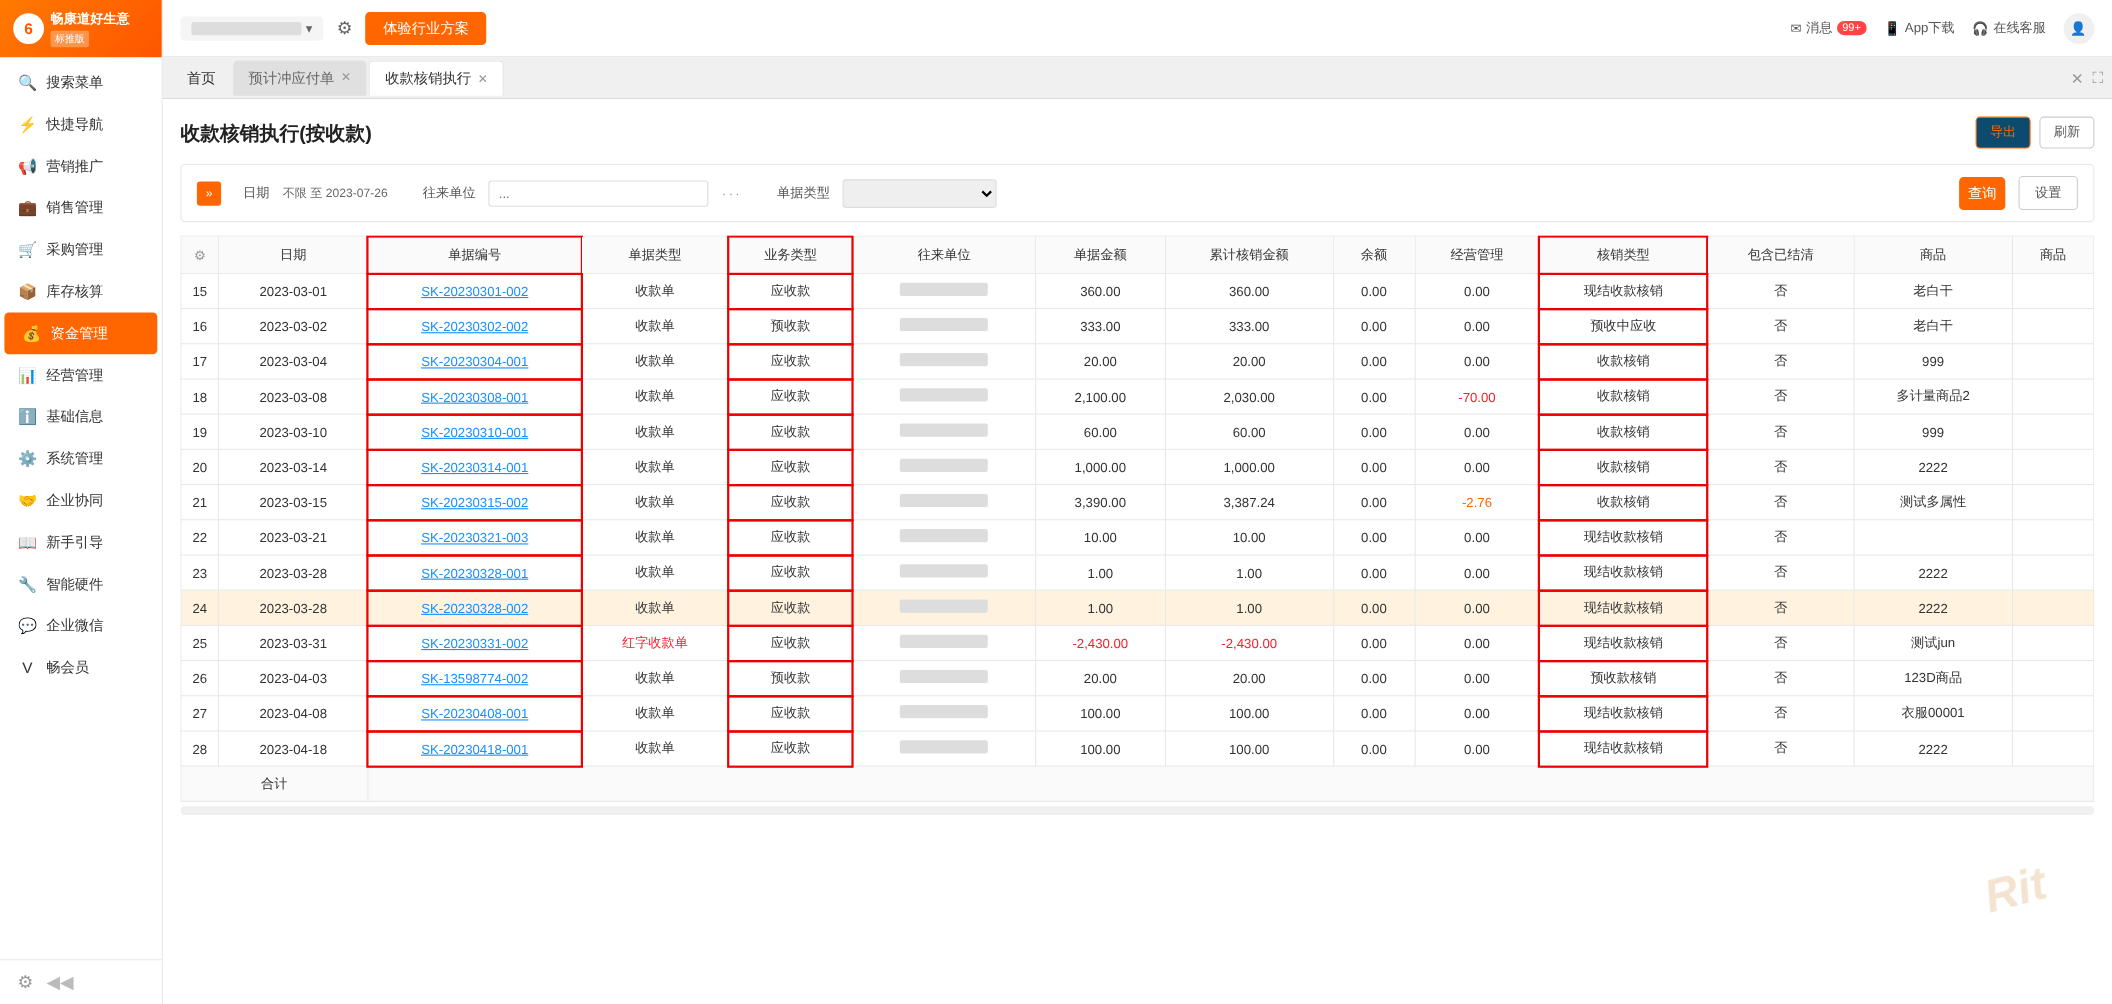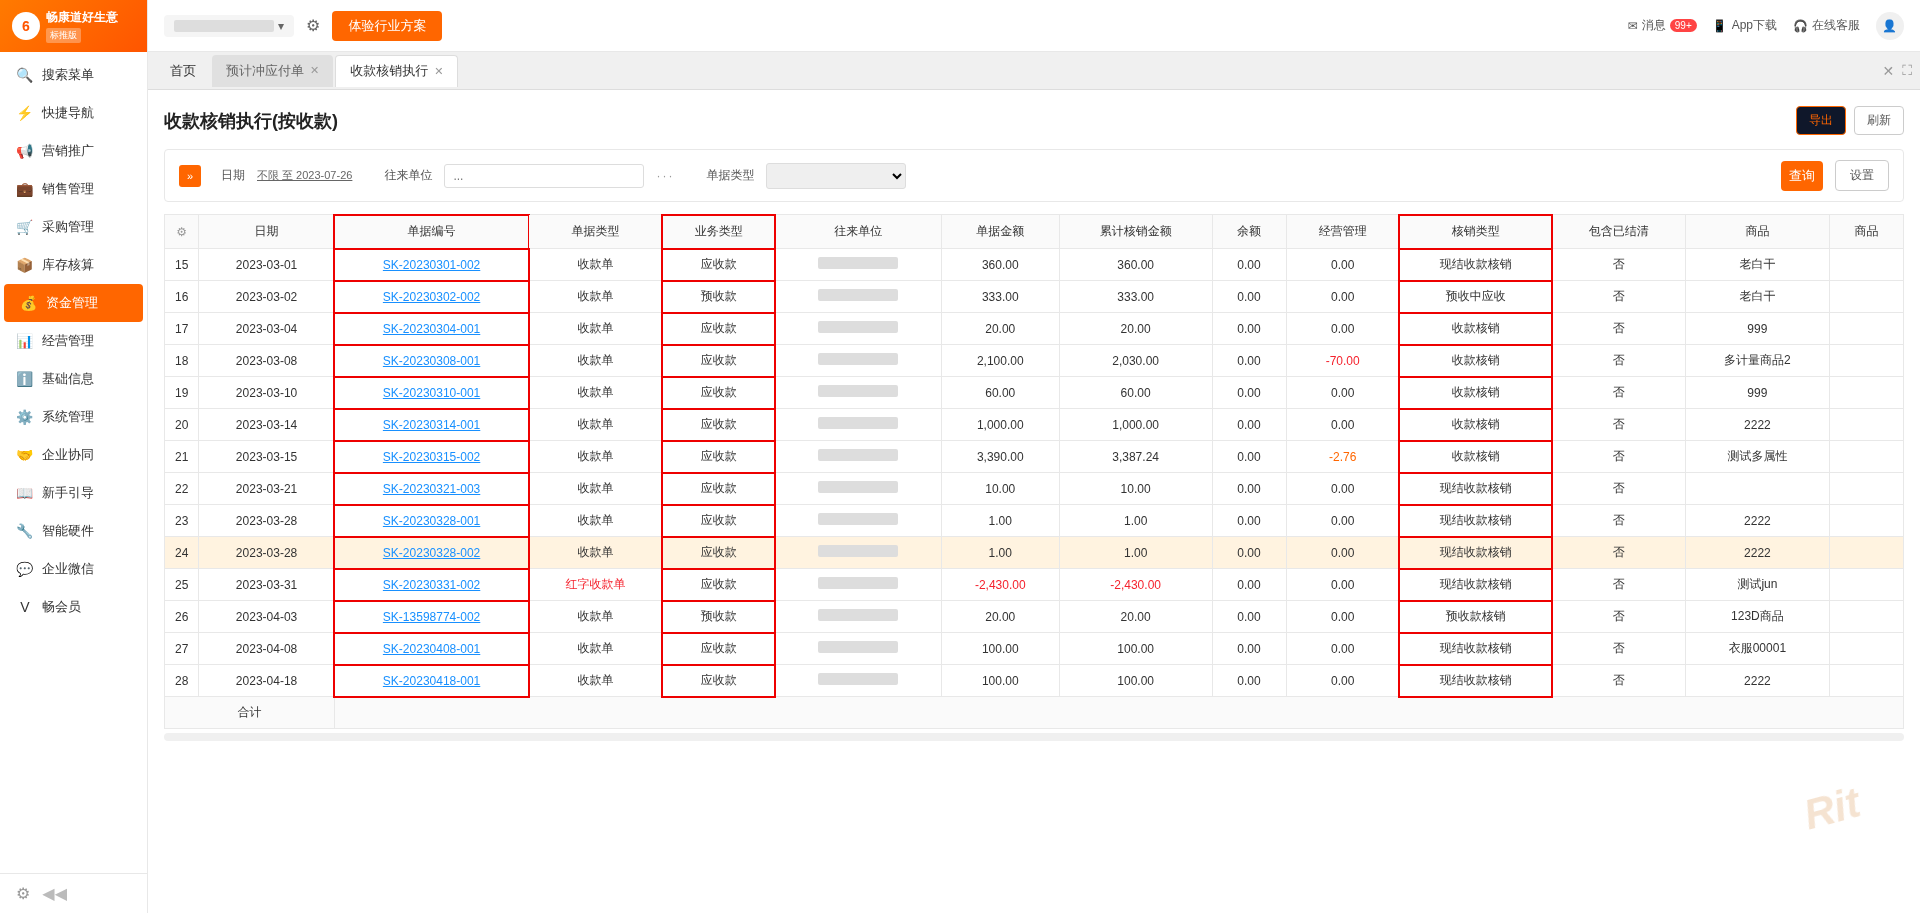--- a/index.html
+++ b/index.html
@@ -98,37 +98,37 @@
     .page-content { flex: 1; overflow: auto; padding: 0; background: #f8f8f8; }
     .page-inner { background: #fff; margin: 0; padding: 16px; min-height: 100%; }
 
     
     .page-header {
       display: flex; align-items: center; justify-content: space-between;
       margin-bottom: 14px;
     }
     .page-title { font-size: 18px; font-weight: bold; color: #222; }
     .page-actions { display: flex; gap: 8px; }
-    .btn-export { border: 1px solid #ff6600; color: #ff6600; background: #0f172a; padding: 5px 12px; border-radius: 4px; cursor: pointer; font-size: 12px; }
+    .btn-export { border: 1px solid #ff6600; color: #ff6600; background: #0c4a6e; padding: 5px 12px; border-radius: 4px; cursor: pointer; font-size: 12px; }
     .btn-refresh { border: 1px solid #ccc; color: #555; background: #fff; padding: 5px 12px; border-radius: 4px; cursor: pointer; font-size: 12px; }
 
     
     .filter-bar {
       background: #fff;
       border: 1px solid #e8e8e8;
       border-radius: 4px;
       padding: 10px 14px;
       margin-bottom: 12px;
     }
     .filter-row { display: flex; align-items: center; gap: 12px; flex-wrap: wrap; }
     .filter-label { color: #555; font-size: 12px; white-space: nowrap; }
     .filter-date-btns { display: flex; gap: 4px; }
     .filter-date-btn { padding: 3px 8px; border: 1px solid #ddd; border-radius: 3px; cursor: pointer; font-size: 12px; color: #555; background: #fff; }
     .filter-date-btn.custom { background: #ff6600; color: #fff; border-color: #ff6600; }
-    .filter-date-range { color: #666; font-size: 11px; text-decoration: underline; }
+    .filter-date-range { color: #666; font-size: 11px; }
     .filter-input { border: 1px solid #ddd; border-radius: 3px; padding: 4px 8px; font-size: 12px; width: 180px; }
     .filter-select { border: 1px solid #ddd; border-radius: 3px; padding: 4px 8px; font-size: 12px; min-width: 140px; }
     .filter-dots { color: #999; letter-spacing: 2px; }
     .btn-query { background: #ff6600; color: #fff; border: none; padding: 6px 8px; border-radius: 4px; cursor: pointer; font-size: 13px; margin-left: auto; }
     .btn-settings { border: 1px solid #ccc; color: #555; background: #fff; padding: 6px 14px; border-radius: 4px; cursor: pointer; font-size: 12px; }
     .expand-more { text-align: center; color: #666; font-size: 12px; cursor: pointer; padding: 6px; }
     .expand-more span { color: #ff6600; }
 
     
     .table-wrap { overflow-x: auto; }

